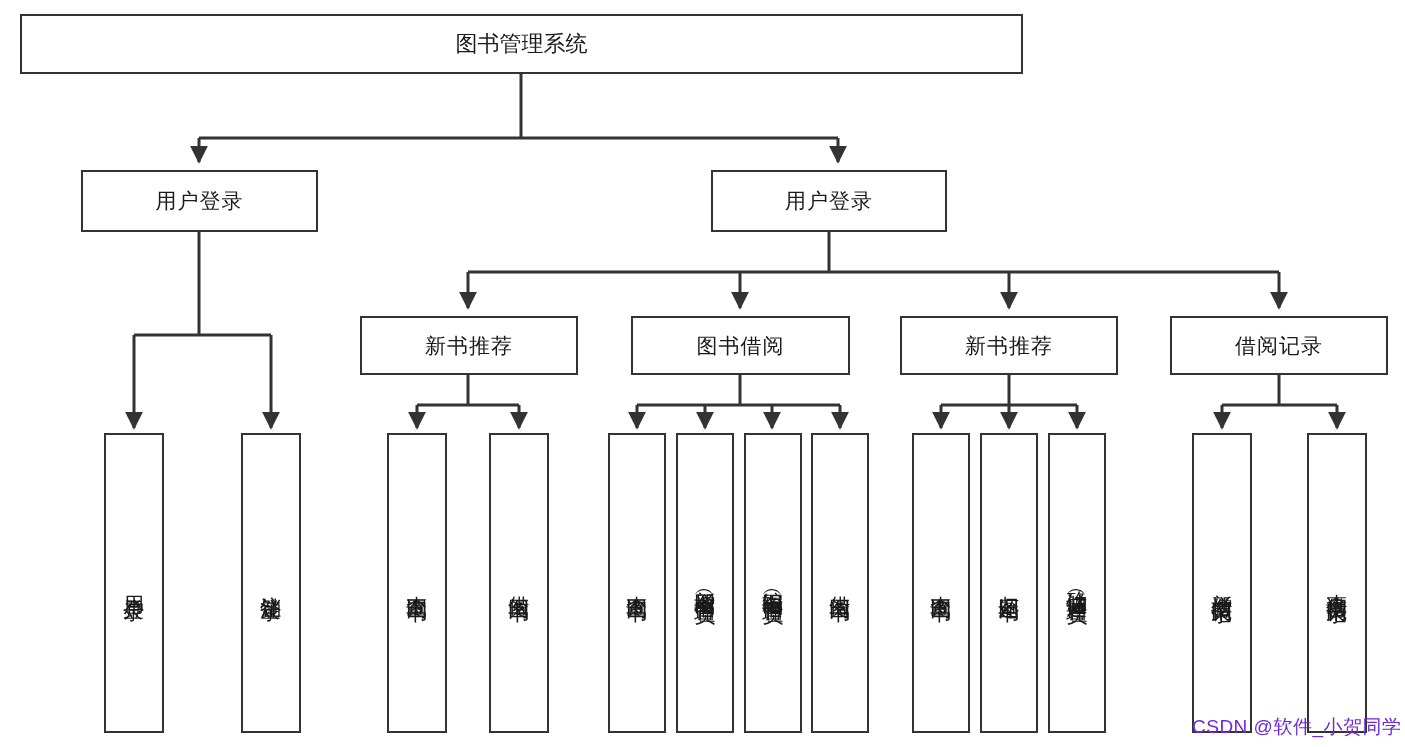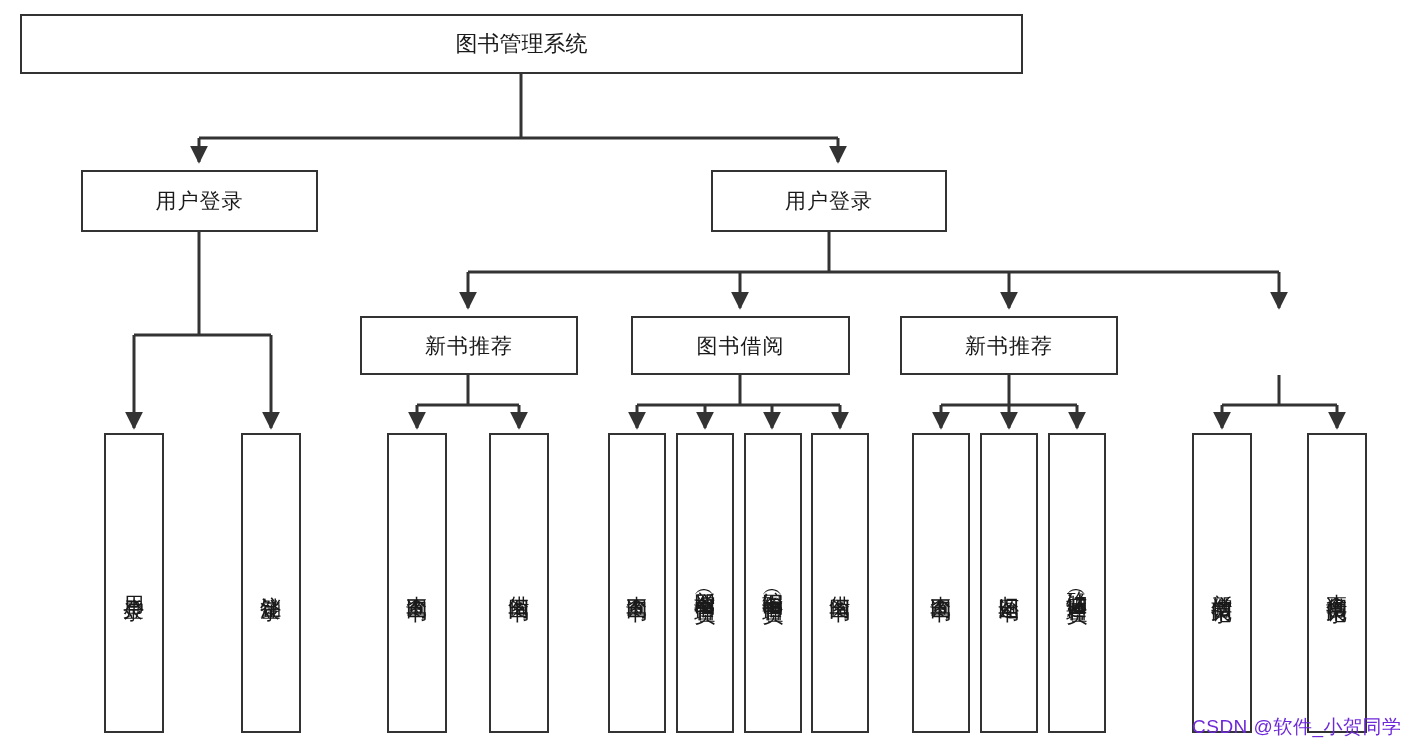--- a/index.html
+++ b/index.html
@@ -135,20 +135,23 @@
 
   <div class="node h" style="left:360px; top:316px; width:218px; height:59px;">
     <span>新书推荐</span>
   </div>
   <div class="node h" style="left:631px; top:316px; width:219px; height:59px;">
     <span>图书借阅</span>
   </div>
   <div class="node h" style="left:900px; top:316px; width:218px; height:59px;">
     <span>新书推荐</span>
   </div>
+  <div class="node h" style="left:1170px; top:316px; width:218px; height:59px;">
+    <span>借阅记录</span>
+  </div>
 
   <div class="node leaf" style="left:104px; top:433px; width:60px; height:300px;">
     <span class="vtext">用户登录</span>
   </div>
   <div class="node leaf" style="left:241px; top:433px; width:60px; height:300px;">
     <span class="vtext">注销登录</span>
   </div>
 
   <div class="node leaf" style="left:387px; top:433px; width:60px; height:300px;">
     <span class="vtext">查询图书</span>

